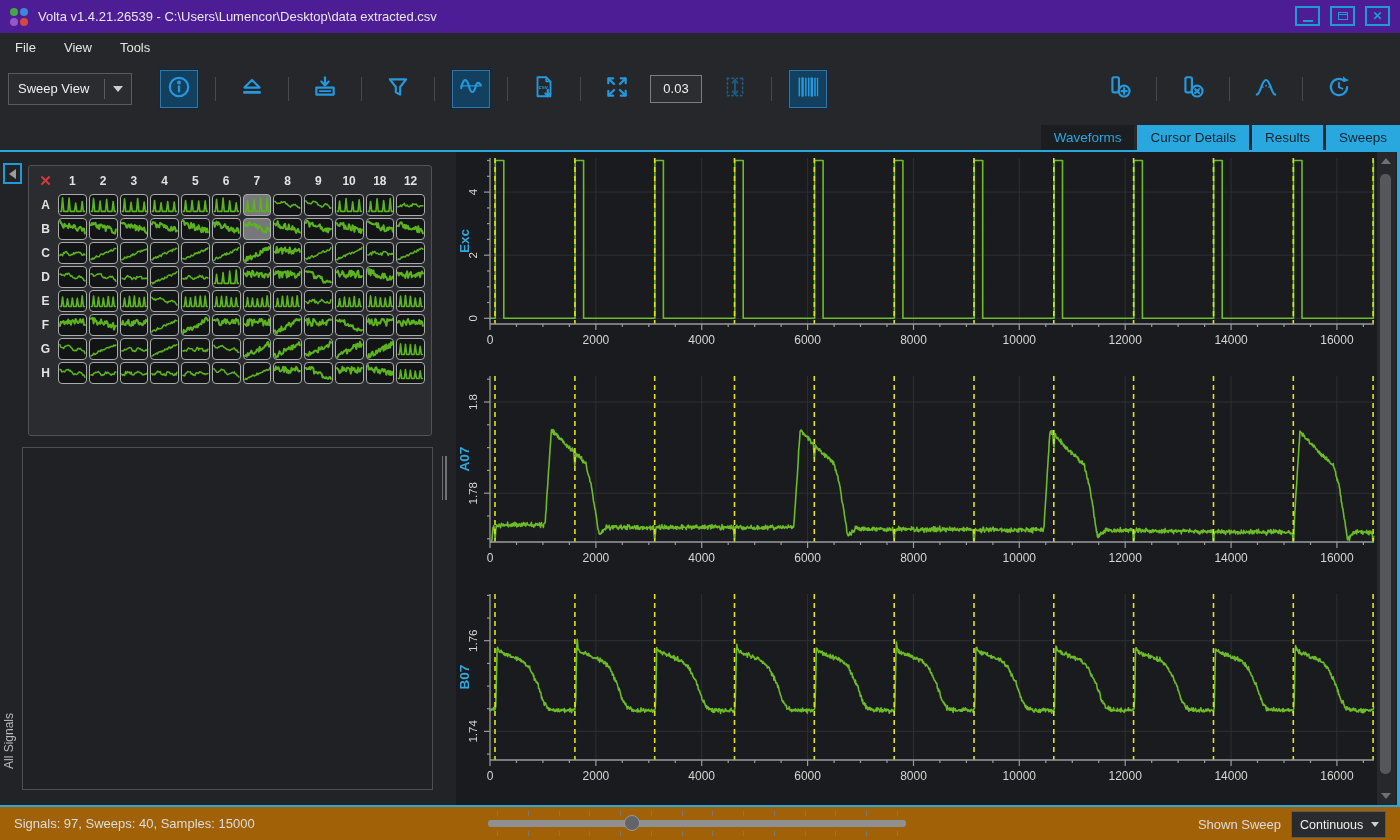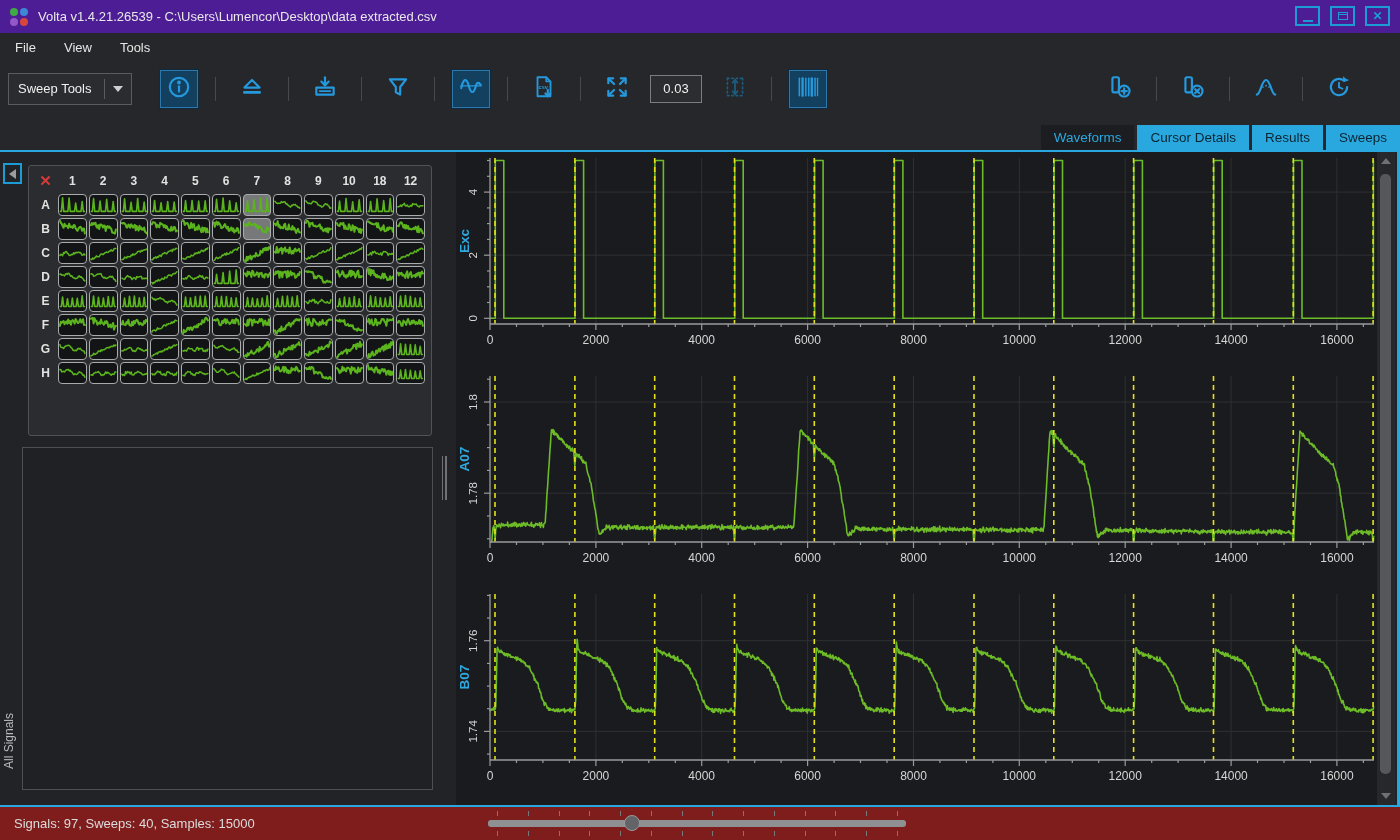--- a/index.html
+++ b/index.html
@@ -54,21 +54,21 @@
   .splitter i{display:block;width:1.5px;height:100%;background:#707174;}
   .charts{position:absolute;left:456px;top:0;width:922px;height:653px;background:#1a1b1e;}
   .chart{position:relative;width:922px;height:218px;}
   
   .vscroll{position:absolute;left:1377px;top:152px;width:18px;height:653px;background:#27282b;}
   .vscroll .arr{position:absolute;left:0;width:18px;height:14px;display:flex;align-items:center;justify-content:center;}
   .tri-up{width:0;height:0;border-left:5px solid transparent;border-right:5px solid transparent;border-bottom:6px solid #6f7073;}
   .tri-down{width:0;height:0;border-left:5px solid transparent;border-right:5px solid transparent;border-top:6px solid #6f7073;}
   .vthumb{position:absolute;left:3px;top:22px;width:11px;height:600px;background:#56575a;border-radius:5px;}
   
-  .bottombar{position:absolute;top:807px;left:0;right:0;height:33px;background:#7f1d1d;}
+  .bottombar{position:absolute;top:807px;left:0;right:0;height:33px;background:#a16207;}
   .status-text{position:absolute;left:14px;top:9px;font-size:13px;color:#dcdcdc;}
   .slider{position:absolute;left:488px;top:0;width:418px;height:33px;}
   .slider .track{position:absolute;left:0;right:0;top:13px;height:7px;background:#8f9092;border-radius:3px;}
   .slider .handle{position:absolute;top:8px;width:16px;height:16px;border-radius:50%;background:#636467;border:1px solid #97989a;box-sizing:border-box;}
   .slider .tick{position:absolute;width:1px;height:5px;background:#77787b;}
   .sweep-ctl{position:absolute;right:14px;top:4px;display:flex;align-items:center;gap:10px;}
   .sweep-lbl{font-size:13px;color:#dcdcdc;}
   .sweep-box{width:93px;height:25px;background:#2a2b2e;border:1px solid #5a5b5e;display:flex;align-items:center;}
   .sweep-box .val{flex:1;font-size:12.5px;padding-left:8px;color:#f0f0f0;}
   .sweep-box .div{width:1px;height:17px;background:#5a5b5e;}
@@ -100,21 +100,21 @@
   </div>
 
   <div class="menubar" id="menubar">
       <div class="menu-item">File</div>
       <div class="menu-item">View</div>
       <div class="menu-item">Tools</div>
     </div>
 
   <div class="toolbar">
     <div class="mode-select">
-      <span class="val">Sweep Tools</span>
+      <span class="val">Sweep View</span>
       <span class="div"></span>
       <span class="dd-arrow"></span>
     </div>
     <div id="tb-left" style="display:flex;align-items:center;justify-content:center;">
         <div class="tbtn sel">
           <span><svg width="26" height="26" viewBox="0 0 24 24" fill="none" stroke="#2499dd" stroke-width="2" stroke-linecap="round" stroke-linejoin="round">
               <circle cx="12" cy="12" r="8.5"></circle>
               <line x1="12" y1="11.3" x2="12" y2="16.2"></line>
               <circle cx="12" cy="7.8" r="0.8" fill="#2499dd"></circle>
             </svg></span>
@@ -1050,14 +1050,22 @@
         <div class="tick" style="left: 285.923px; top: 24px;"></div>
         <div class="tick" style="left: 316.692px; top: 4px;"></div>
         <div class="tick" style="left: 316.692px; top: 24px;"></div>
         <div class="tick" style="left: 347.462px; top: 4px;"></div>
         <div class="tick" style="left: 347.462px; top: 24px;"></div>
         <div class="tick" style="left: 378.231px; top: 4px;"></div>
         <div class="tick" style="left: 378.231px; top: 24px;"></div>
         <div class="tick" style="left: 409px; top: 4px;"></div>
         <div class="tick" style="left: 409px; top: 24px;"></div>
       </div>
+    <div class="sweep-ctl">
+      <span class="sweep-lbl">Shown Sweep</span>
+      <div class="sweep-box">
+        <span class="val">Continuous</span>
+        <span class="div"></span>
+        <span class="dd-arrow" style="border-left-width:4px;border-right-width:4px;border-top-width:5px;"></span>
+      </div>
+    </div>
   </div>
 </div>
 
 </body></html>

